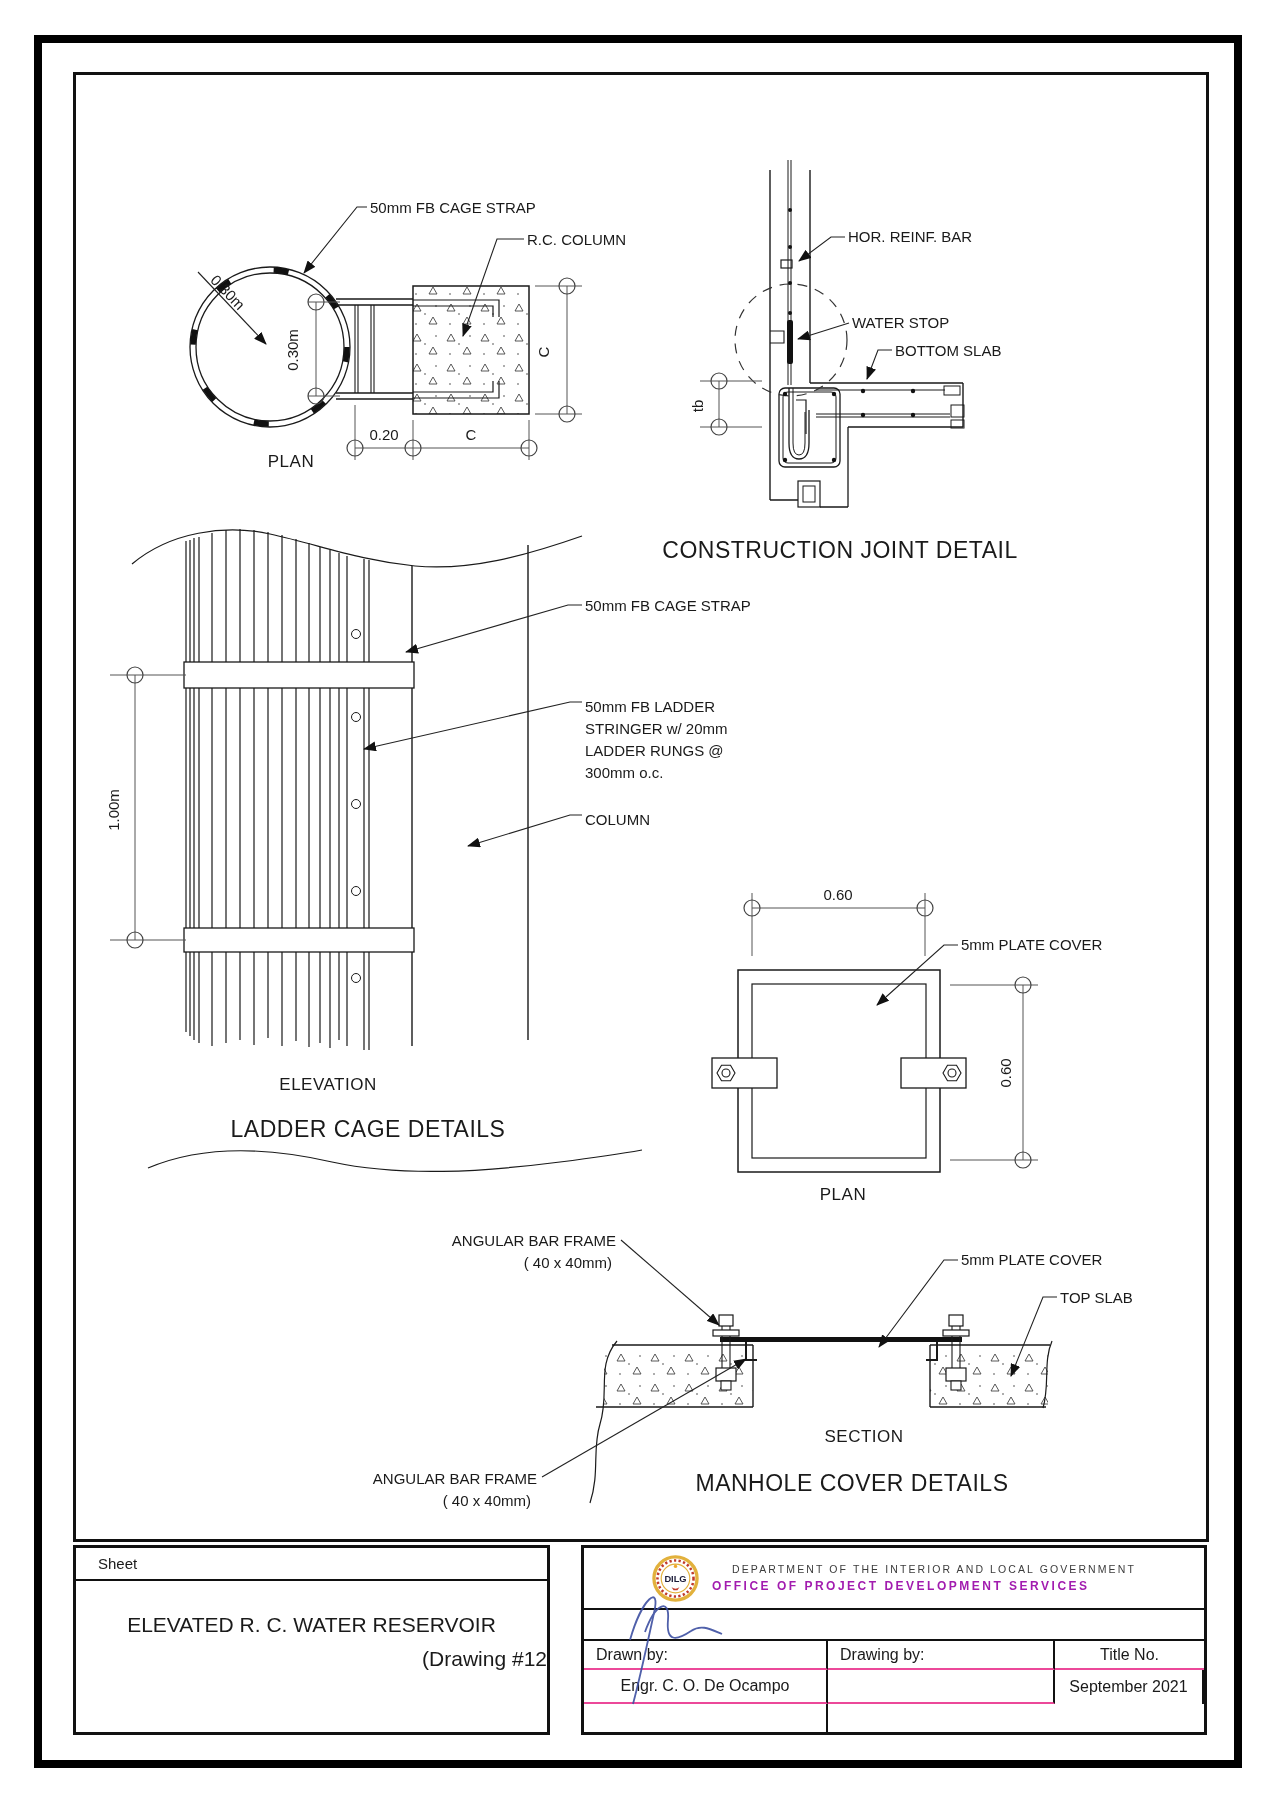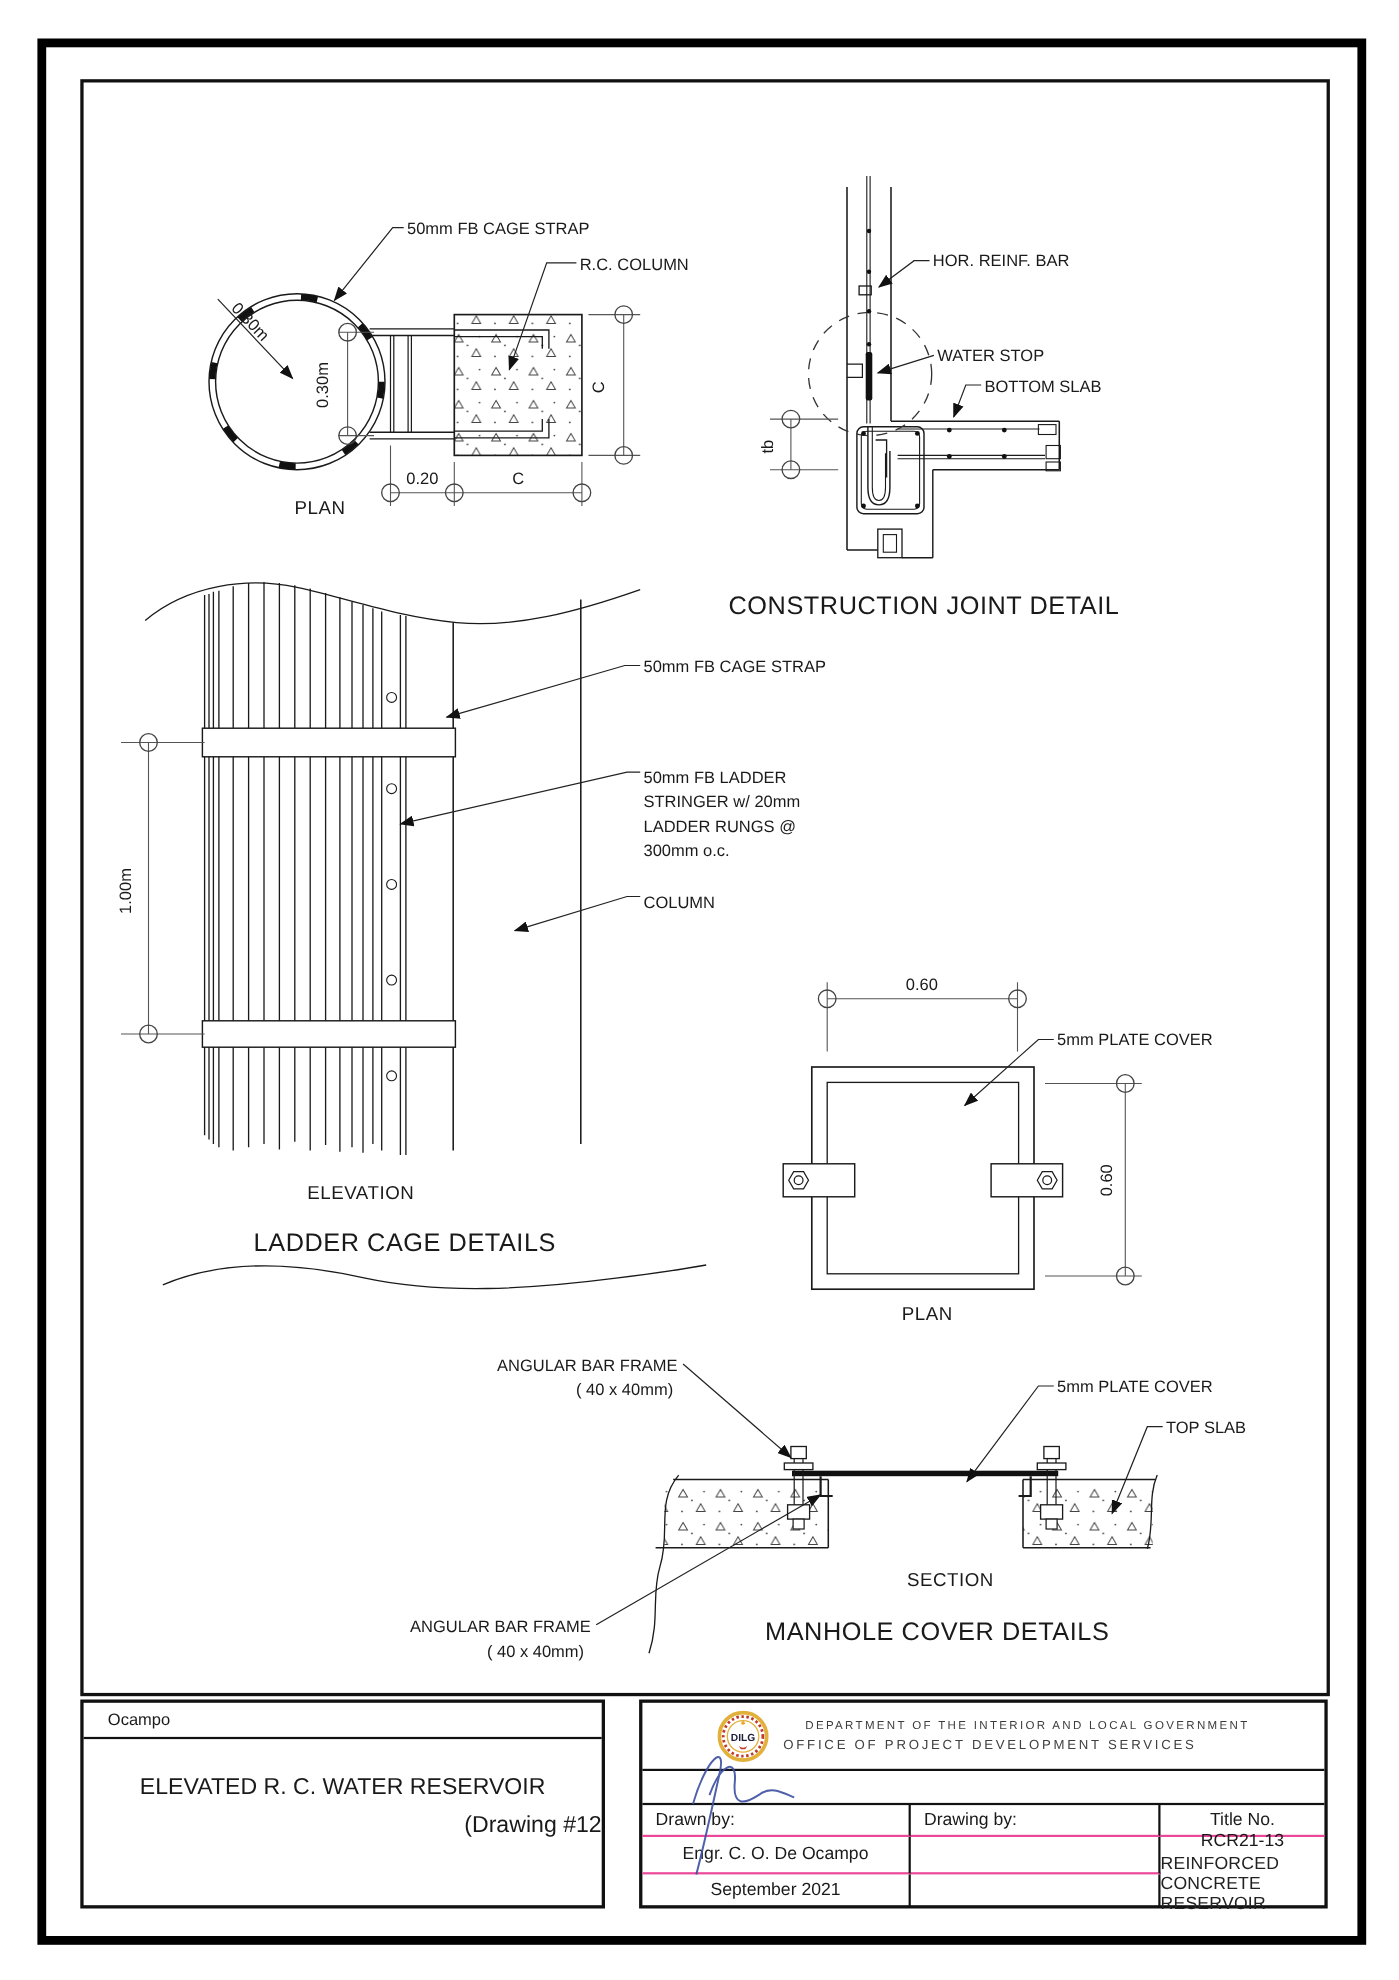--- a/index.html
+++ b/index.html
@@ -21,42 +21,42 @@
   .tb-title-strip{height:31px;line-height:31px;border-bottom:2px solid #111;
         padding-left:22px;font-size:15px;}
   .tb-main{text-align:center;padding-top:32px;}
   .tb-main .l1{font-size:21px;}
   .tb-main .l2{font-size:21px;margin-top:10px;text-align:right;}
   .tb-right{position:absolute;left:581px;top:1545px;width:626px;height:190px;
         border:3px solid #111;box-sizing:border-box;background:#fff;}
   .tb-header{height:60px;border-bottom:2px solid #111;display:flex;align-items:center;
         justify-content:center;gap:13px;}
   .agency .a1{font-size:10.5px;letter-spacing:2.1px;color:#3c3c3c;padding-left:20px;}
-  .agency .a2{font-size:12px;font-weight:normal;letter-spacing:2.5px;color:#404040;margin-top:4px;}
+  .agency .a2{font-size:12px;font-weight:bold;letter-spacing:2.5px;color:#a21caf;margin-top:4px;}
   .tb-sig{height:29px;border-bottom:2px solid #111;}
   .tb-grid{display:grid;grid-template-columns:244px 227px 1fr;grid-template-rows:29px 34px 30px;}
   .tb-grid div{box-sizing:border-box;font-size:16px;display:flex;align-items:center;}
   .cell-br{border-right:2px solid #111;}
   .cell-bb{border-bottom:2px solid #ec4899;}
   .cell-pad{padding-left:12px;}
   .cell-c{justify-content:center;}
   .sheet-cell{grid-column:3;grid-row:2/4;flex-direction:column;justify-content:center;}
   .sheet-no{font-size:19px;}
   .sheet-sub{font-size:7px;letter-spacing:.2px;margin-top:3px;color:#222;}
 </style>
 </head>
 <body>
 
 <div class="page">
 
   <div class="outer-frame"></div>
   <div class="drawing-border"></div>
 
   <div class="tb-left">
-    <div class="tb-title-strip">Ocampo</div>
+    <div class="tb-title-strip">Sheet</div>
     <div class="tb-main">
       <div class="l1">ELEVATED R. C. WATER RESERVOIR</div>
       <div class="l2">(Drawing #12</div>
     </div>
   </div>
 
   <div class="tb-right">
     <div class="tb-header">
       <svg width="47" height="47" viewBox="0 0 48 48">
         <circle cx="24" cy="24" r="22" fill="#fff" stroke="#e2b13c" stroke-width="3.4"></circle>
@@ -72,24 +72,20 @@
       </div>
     </div>
     <div class="tb-sig"></div>
     <div class="tb-grid">
       <div class="cell-br cell-bb cell-pad">Drawn by:</div>
       <div class="cell-br cell-bb cell-pad">Drawing by:</div>
       <div class="cell-bb cell-c">Title No.</div>
 
       <div class="cell-br cell-bb cell-c">Engr. C. O. De Ocampo</div>
       <div class="cell-br cell-bb"></div>
-      <div class="sheet-cell">
-        <div class="sheet-no">RCR21-13</div>
-        <div class="sheet-sub">REINFORCED CONCRETE RESERVOIR</div>
-      </div>
 
       <div class="cell-br cell-c">September 2021</div>
       <div class="cell-br"></div>
     </div>
   </div>
 
   <svg class="draw" width="1272" height="1800" viewBox="0 0 1272 1800">
     <defs>
       <marker id="arr" markerUnits="userSpaceOnUse" markerWidth="14" markerHeight="10" refX="12" refY="5" orient="auto">
         <path d="M0,0 L13,5 L0,10 Z" fill="#111"></path>

